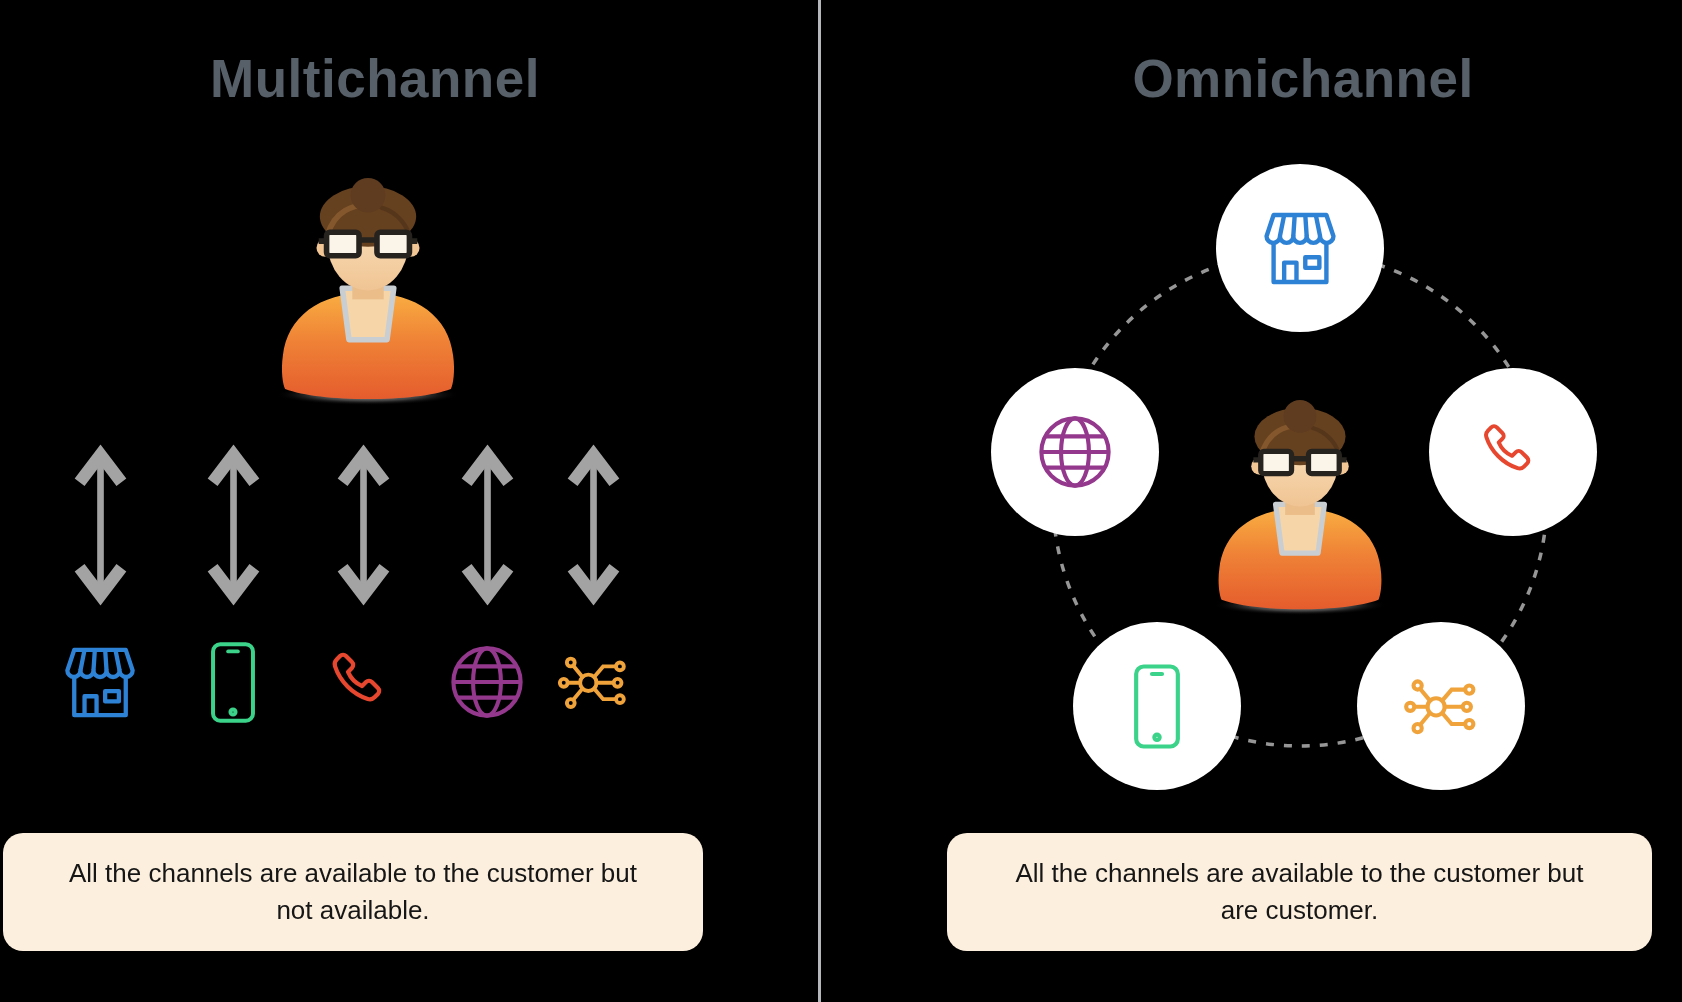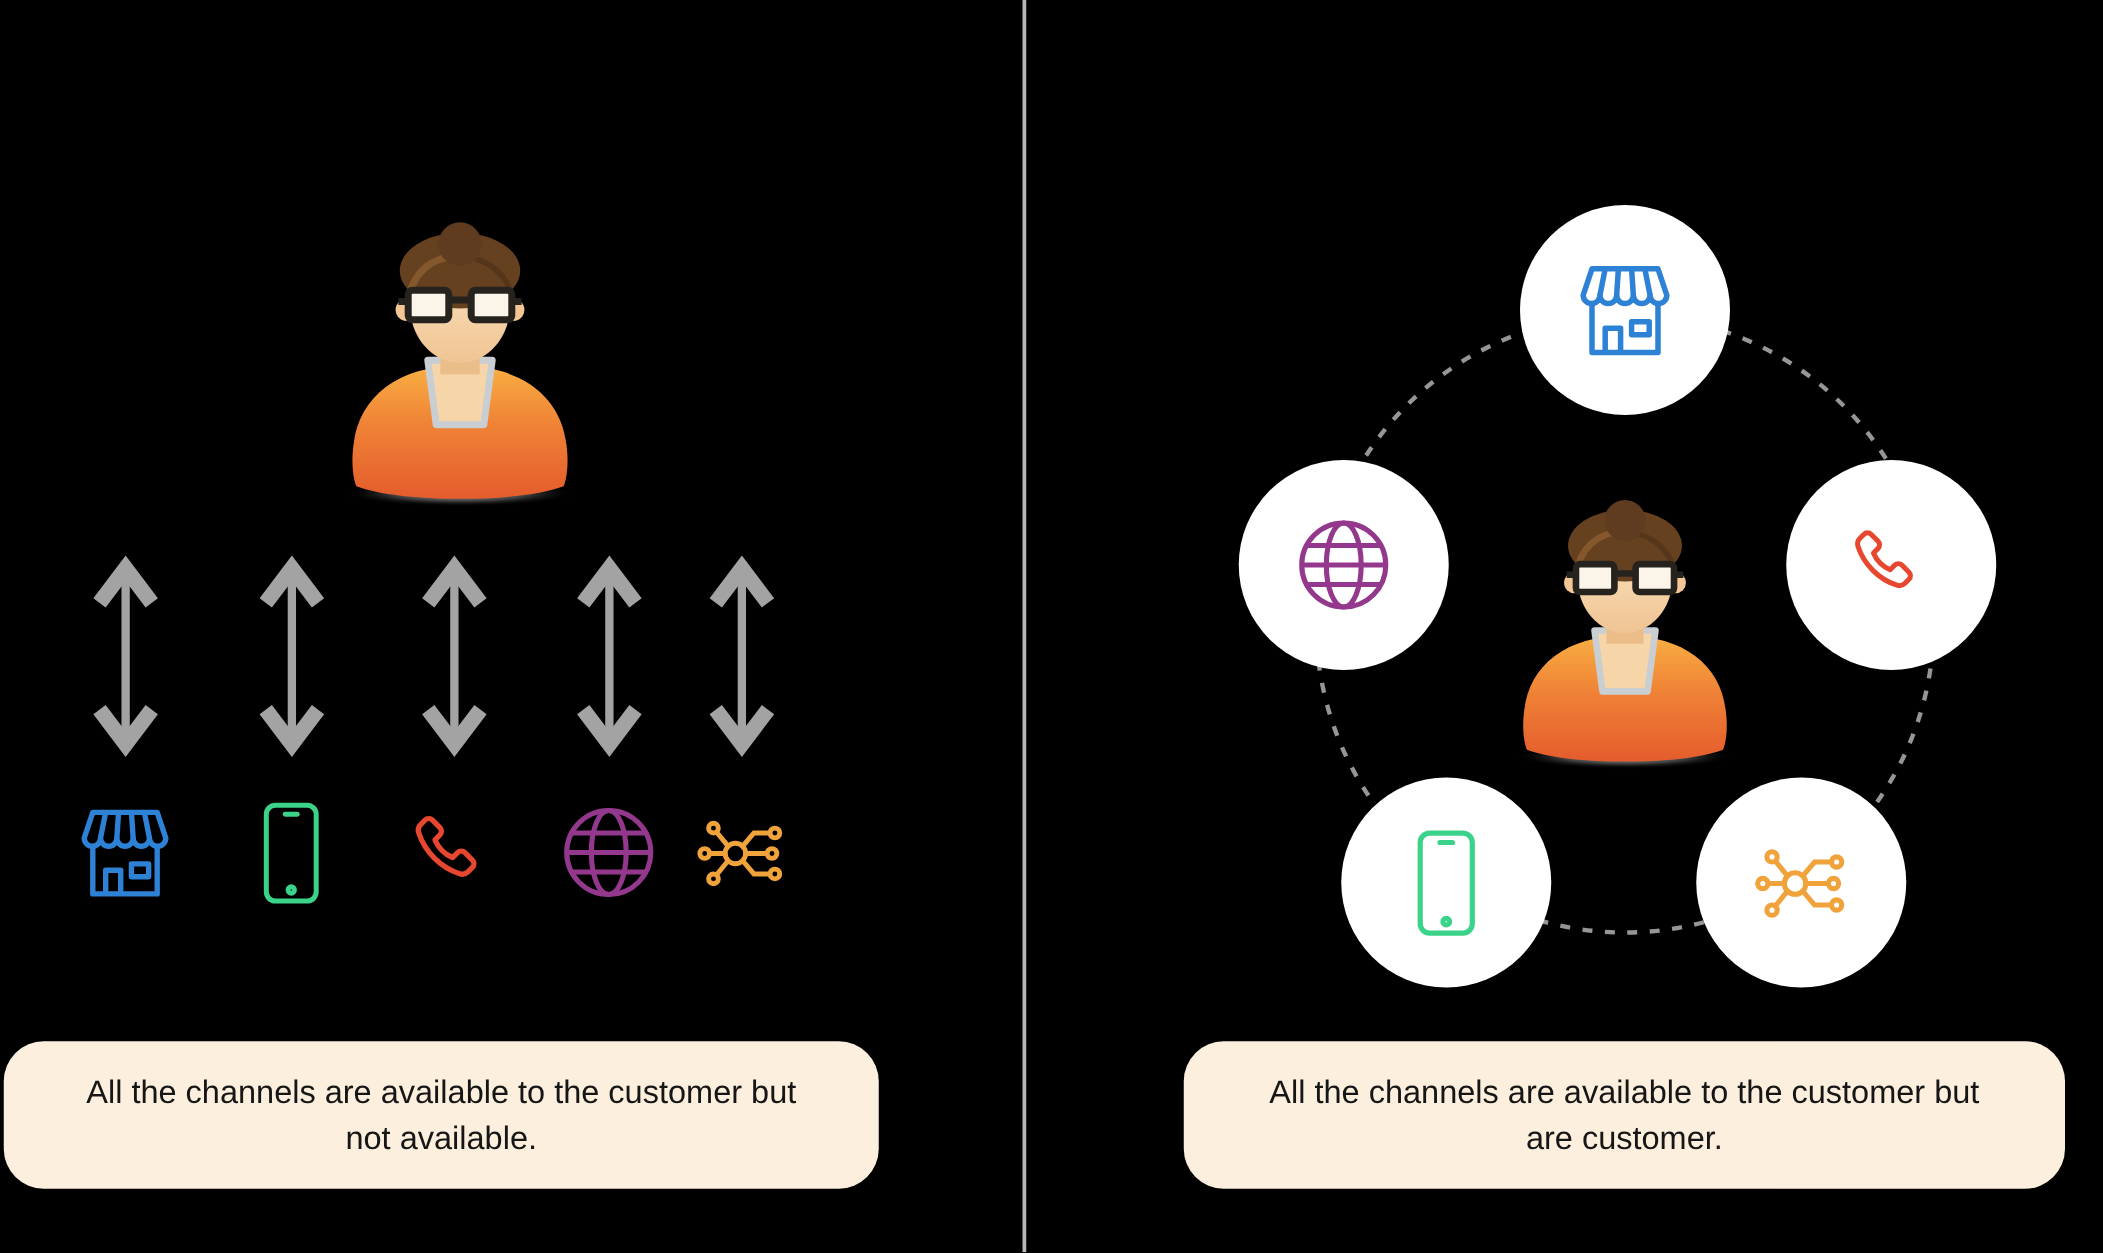--- a/index.html
+++ b/index.html
@@ -21,21 +21,21 @@
   #r-ring{left:1040px;top:239px;width:520px;height:520px;}
   .channel-circle{width:168px;height:168px;border-radius:50%;background:#ffffff;
                   display:flex;align-items:center;justify-content:center;}
   #c-store{left:1216px;top:164px;}
   #c-globe{left:991px;top:368px;}
   #c-phone{left:1429px;top:368px;}
   #c-mobile{left:1073px;top:622px;}
   #c-network{left:1357px;top:622px;}
   #r-person{left:1194px;top:398px;width:212px;height:218px;}
   
-  .caption{top:833px;height:118px;border-radius:32px;display:flex;flex-direction:column;
+  .caption{top:833px;height:118px;border-radius:20px;display:flex;flex-direction:column;
            align-items:center;justify-content:center;font-size:26px;line-height:37px;}
   #l-caption{left:3px;width:700px;}
   #r-caption{left:947px;width:705px;}
   .caption div{white-space:nowrap;}
   svg{display:block;}
 </style>
 </head>
 <body>
 
 <svg width="0" height="0" style="position:absolute" aria-hidden="true">
@@ -133,20 +133,21 @@
           <circle cx="84.5" cy="72" r="5"></circle>
       </g>
     </symbol>
   </defs>
 </svg>
 
 <div id="canvas">
 
   <div id="divider" class="abs" style="background: rgb(181, 184, 187);"></div>
 
+  <div id="l-title" class="abs panel-title" style="color: rgb(87, 96, 105);">Multichannel</div>
 
   <div id="l-person" class="abs">
     <svg width="224" height="230" viewBox="0 0 200 205">
         <use href="#sym-person" xlink:href="#sym-person"></use>
       </svg>
   </div>
 
   <div class="abs two-arrow a1" style="color: rgb(163, 163, 163);">
     <svg width="57" height="162" viewBox="0 0 60 170">
         <use href="#sym-arrow" xlink:href="#sym-arrow"></use>
@@ -197,20 +198,21 @@
     <svg width="78" height="78" viewBox="0 0 100 100">
         <use href="#sym-network" xlink:href="#sym-network"></use>
       </svg>
     </div>
 
   <div id="l-caption" class="abs caption" style="background: rgb(252, 239, 221); color: rgb(22, 22, 22);">
     <div>All the channels are available to the customer but</div>
     <div>not available.</div>
   </div>
 
+  <div id="r-title" class="abs panel-title" style="color: rgb(87, 96, 105);">Omnichannel</div>
 
   <div id="r-ring" class="abs" style="color: rgb(150, 150, 150);">
     <svg width="520" height="520" viewBox="0 0 520 520">
       <circle cx="260" cy="260" r="247" fill="none" stroke="currentColor" stroke-width="3.5" stroke-dasharray="8 10"></circle>
     </svg>
   </div>
 
   <div id="c-store" class="abs channel-circle">
     <div style="color: rgb(46, 130, 214);">
       <svg width="88" height="81" viewBox="0 0 100 92">

